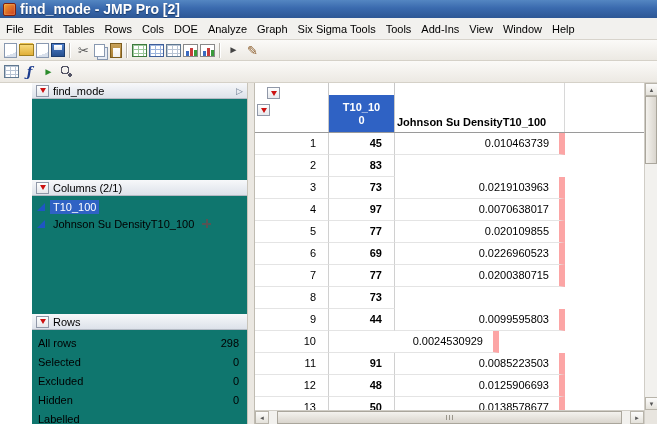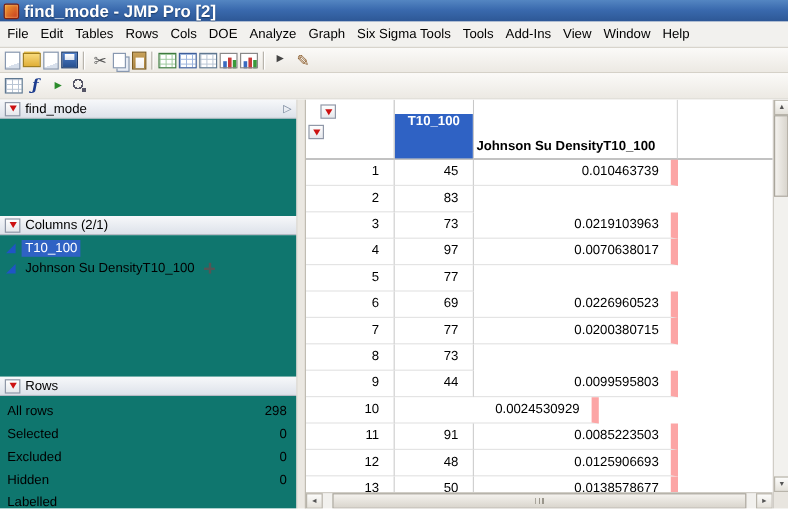--- a/index.html
+++ b/index.html
@@ -49,21 +49,21 @@
   [data-type="zoom"]   { width:15px; height:15px;
     background:radial-gradient(circle at 6px 6px, transparent 3px, #556 3px, #556 4.5px, transparent 4.5px),
                radial-gradient(circle at 11px 11px, #556 2px, transparent 2px); }
   [data-type="sep"]    { width:2px; height:15px; border-left:1px solid #b8b4ac; border-right:1px solid #fff; margin:0 3px; }
 
   
   .content { flex:1; display:flex; overflow:hidden; background:#fff; }
 
   
   .left-panel { width:248px; flex:0 0 248px; display:flex; flex-direction:column; overflow:hidden; border-right:1px solid #c8c4ba; }
-  .panel { display:flex; flex-direction:column; overflow:hidden; }
+  .panel { display:flex; flex-direction:column; overflow:hidden;margin-left:32px; }
   .panel-header { height:16px; flex:0 0 16px; background:linear-gradient(#f7f8fa,#dde2ea); border-bottom:1px solid #b4bac4;
     display:flex; align-items:center; gap:4px; padding:0 4px; }
   .panel-title { font-size:11px; white-space:nowrap; }
   .expand-arrow { margin-left:auto; color:#6a7a90; font-size:9px; }
   .rt-btn { width:13px; height:12px; flex:0 0 auto; background:linear-gradient(#fefefe,#e6e8ec); border:1px solid #9098a8;
     display:inline-flex; align-items:center; justify-content:center; }
   .rt { width:0; height:0; border-left:3px solid transparent; border-right:3px solid transparent; border-top:5px solid #c11; }
   .panel-body { background:#0f766e; overflow:hidden; }
   .body-table { height:81px; flex:0 0 81px; }
   .body-columns { height:118px; flex:0 0 118px; padding-top:2px; }
@@ -83,29 +83,29 @@
   
   .table-area { flex:1; display:flex; overflow:hidden; background:#fff; }
   .grid-main { flex:1; display:flex; flex-direction:column; overflow:hidden; }
   .grid-header { height:50px; flex:0 0 50px; display:flex; background:#fff; border-bottom:1px solid #9a9a9a; }
   .corner { width:74px; flex:0 0 74px; position:relative; border-right:1px solid #c8c8c8; }
   .corner .a { position:absolute; left:12px; top:4px; }
   .corner .b { position:absolute; left:2px; top:21px; }
   .colhead-t10 { width:66px; flex:0 0 66px; display:flex; flex-direction:column; border-right:1px solid #c8c8c8; }
   .t10-strip { height:12px; background:#fff; }
   .t10-blue { flex:1; background:#2f62c4; color:#fff; font-weight:bold; text-align:center;
-    display:flex; flex-direction:row; justify-content:center; line-height:13px; }
+    display:flex; flex-direction:column; justify-content:center; line-height:13px; }
   .colhead-density { width:170px; flex:0 0 170px; display:flex; align-items:flex-end; padding:0 2px 4px 2px;
     font-weight:bold; border-right:1px solid #d8d8d8; white-space:nowrap; overflow:hidden; }
   .head-filler { flex:1; }
   .grid-rows { flex:1; overflow:hidden; }
   .grid-row { height:22px; flex:0 0 22px; display:flex; }
   .cell { line-height:21px; white-space:nowrap; overflow:hidden; }
   .cell-rownum { width:74px; flex:0 0 74px; text-align:right; padding-right:12px; border-right:1px solid #d0d0d0; border-bottom:1px solid #e4e4e4; }
-  .cell-t10 { width:66px; flex:0 0 66px; text-align:right; padding-right:12px; border-right:1px solid #d0d0d0; border-bottom:1px solid #e4e4e4; }
+  .cell-t10 { width:66px; flex:0 0 66px; text-align:right; padding-right:12px; border-right:1px solid #d0d0d0; border-bottom:1px solid #e4e4e4;font-weight:bold; }
   .cell-density { width:170px; flex:0 0 170px; text-align:right; padding-right:10px; border-right:6px solid #fca5a5; border-bottom:1px solid #e4e4e4; }
   .cell-filler { flex:1; }
 
   
   .hscroll { height:14px; flex:0 0 14px; display:flex; background:#f2f1ee; border-top:1px solid #d0cdc6; }
   .scroll-btn { width:14px; flex:0 0 14px; background:linear-gradient(#fcfcfb,#e4e1da); border:1px solid #b8b4aa;
     display:flex; align-items:center; justify-content:center; font-size:6px; color:#555; }
   .htrack { width:8px; flex:0 0 8px; }
   .hthumb { flex:1; background:linear-gradient(#f4f2ee,#d9d5cd); border:1px solid #aaa69c; position:relative; }
   .hthumb::after { content:""; position:absolute; left:50%; top:3px; bottom:3px; width:9px; margin-left:-4px;
@@ -332,20 +332,21 @@
             <div class="grid-row">
               <div class="cell cell-rownum">4</div>
               <div class="cell cell-t10">97</div>
               <div class="cell cell-density">0.0070638017</div>
               <div class="cell cell-filler"></div>
             </div>
 
             <div class="grid-row">
               <div class="cell cell-rownum">5</div>
               <div class="cell cell-t10">77</div>
+              <div class="cell cell-density">0.020109855</div>
               <div class="cell cell-filler"></div>
             </div>
 
             <div class="grid-row">
               <div class="cell cell-rownum">6</div>
               <div class="cell cell-t10">69</div>
               <div class="cell cell-density">0.0226960523</div>
               <div class="cell cell-filler"></div>
             </div>
 

